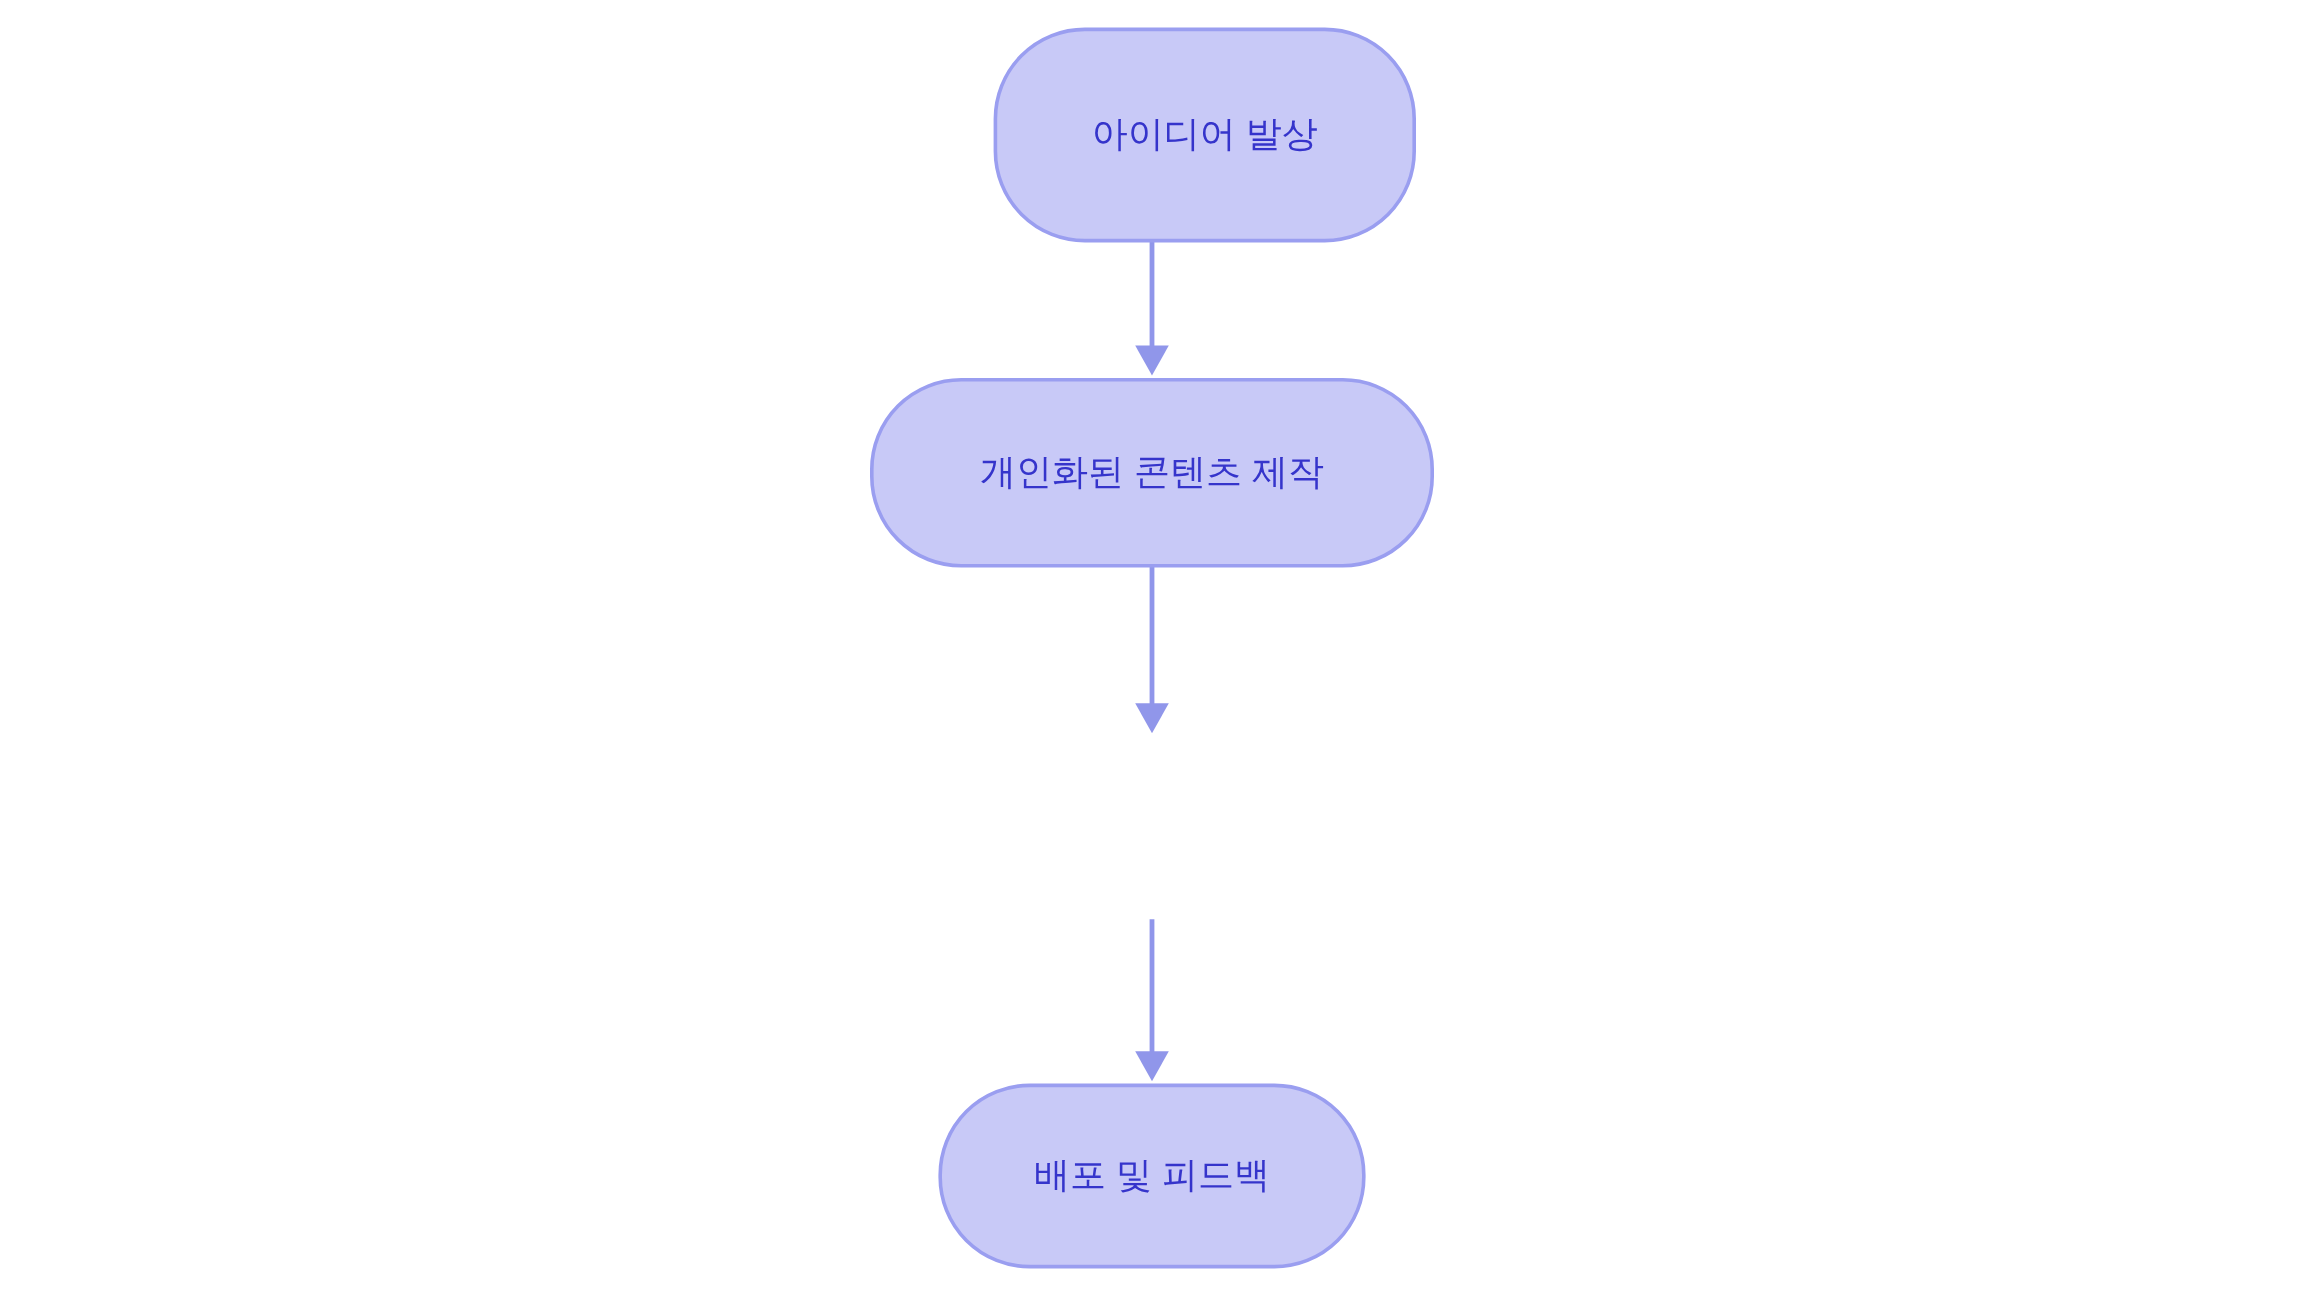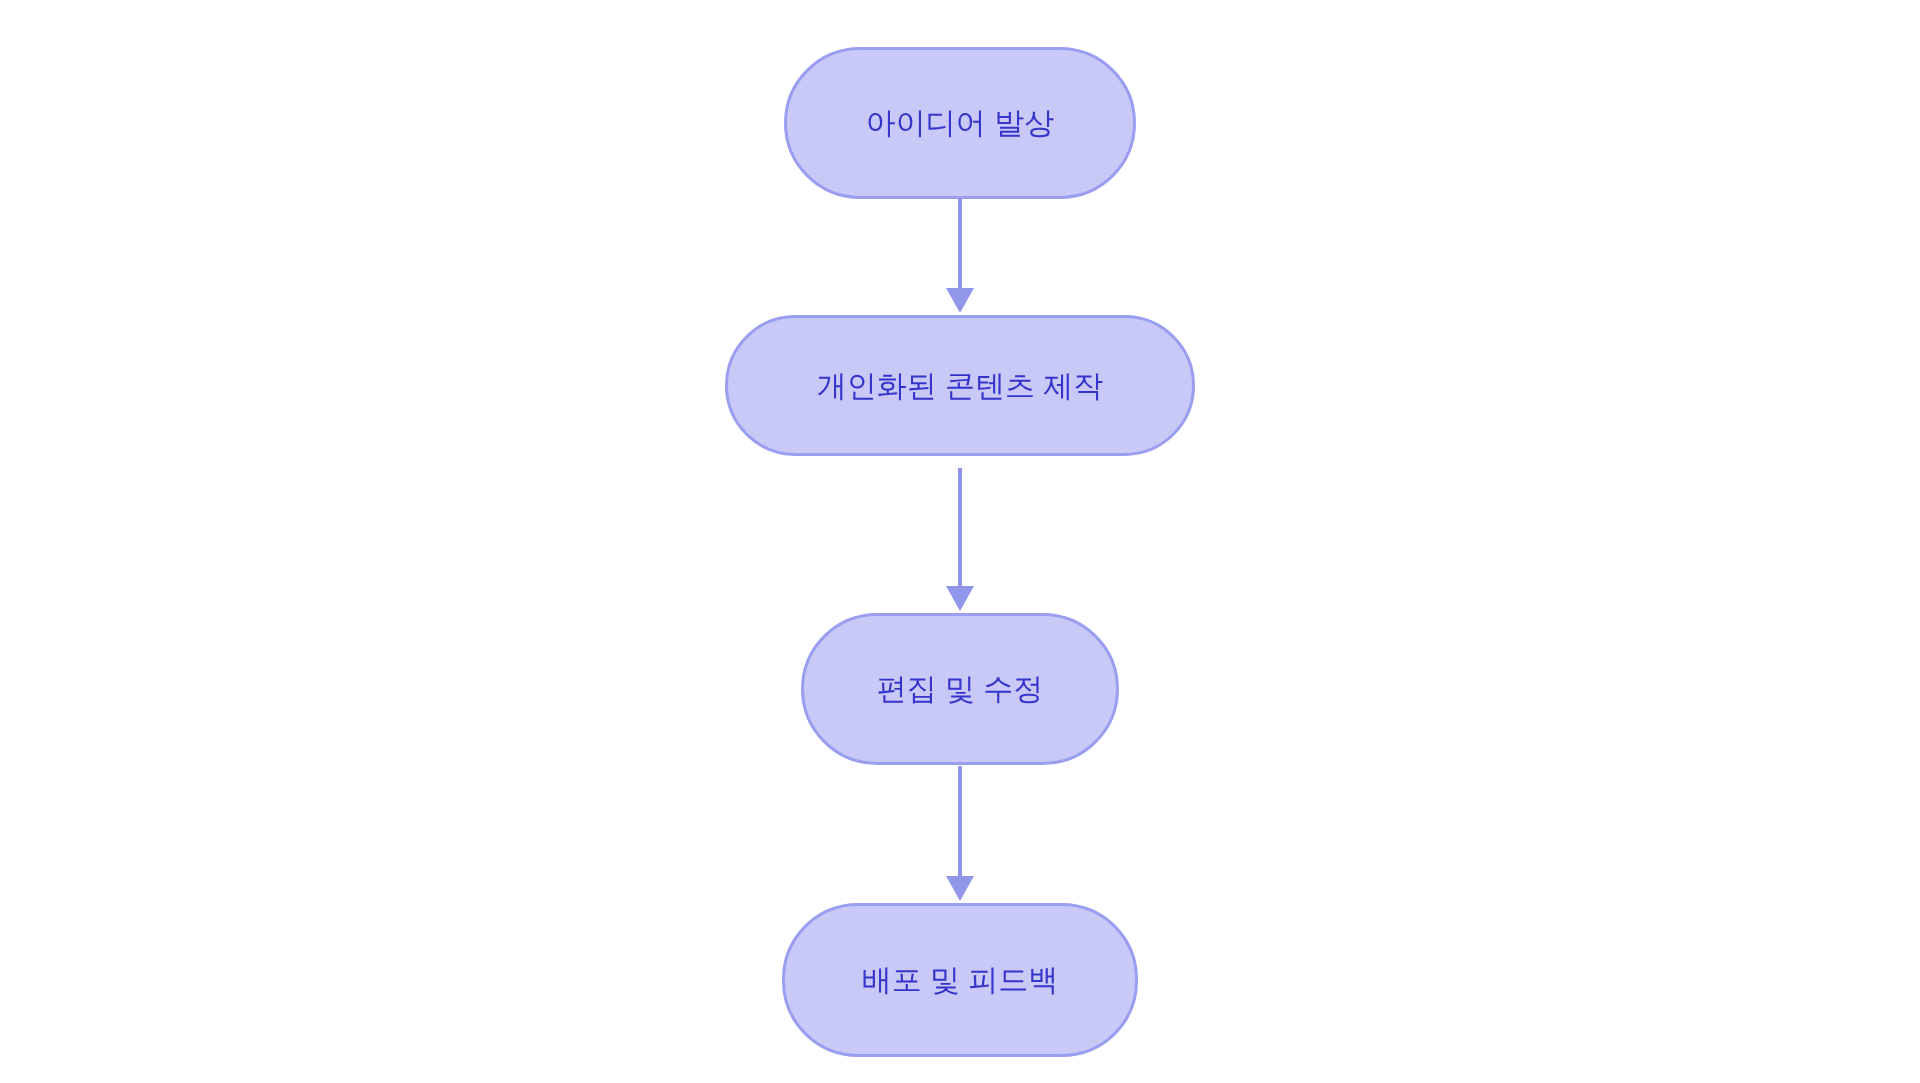--- a/index.html
+++ b/index.html
@@ -39,22 +39,22 @@
     justify-content: center;
     background: var(--node-fill, #c8c9f7);
     border: 3px solid var(--node-border, #9a9ef0);
     border-radius: 76px;
     color: var(--node-text, #3534cb);
     font-size: 30px;
     line-height: 1;
     white-space: nowrap;
     text-align: center;
   }
-  .node-1 { left: 784px; top:  23px; width: 352px; height: 152px; margin-top: 24px; }
-  .node-2 { left: 725px; top: 315px; width: 470px; height: 141px; }
+  .node-1 { left: 828px; top:  23px; width: 352px; height: 179px; }
+  .node-2 { left: 725px; top: 315px; width: 470px; height: 158px; }
   .node-3 { left: 801px; top: 613px; width: 318px; height: 152px; }
   .node-4 { left: 782px; top: 903px; width: 356px; height: 154px; align-items: center; }
 </style>
 </head>
 <body>
 
 <div class="canvas">
 
   <svg class="edges" viewBox="0 0 1920 1083" xmlns="http://www.w3.org/2000/svg">
     <g>
@@ -72,21 +72,18 @@
   </svg>
 
   <div class="node node-1">
     <span>아이디어 발상</span>
   </div>
 
   <div class="node node-2">
     <span>개인화된 콘텐츠 제작</span>
   </div>
 
-  <div class="node node-3">
-    <span>편집 및 수정</span>
-  </div>
 
   <div class="node node-4">
     <span>배포 및 피드백</span>
   </div>
 
 </div>
 
 </body></html>

